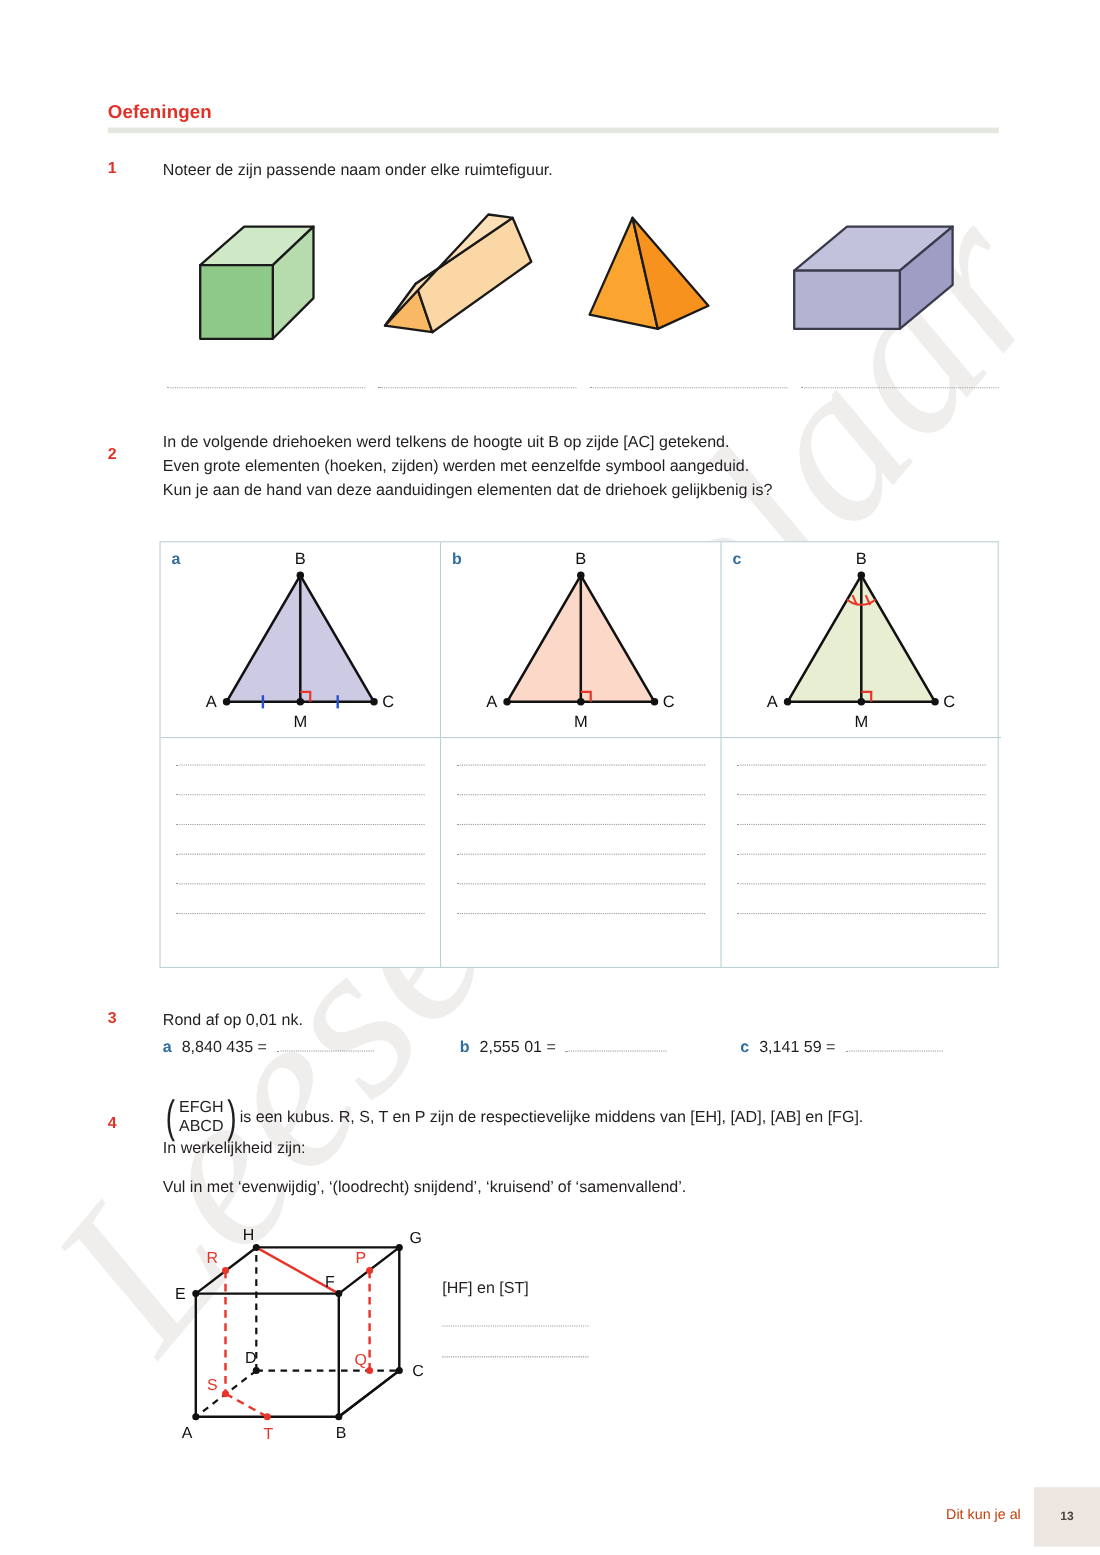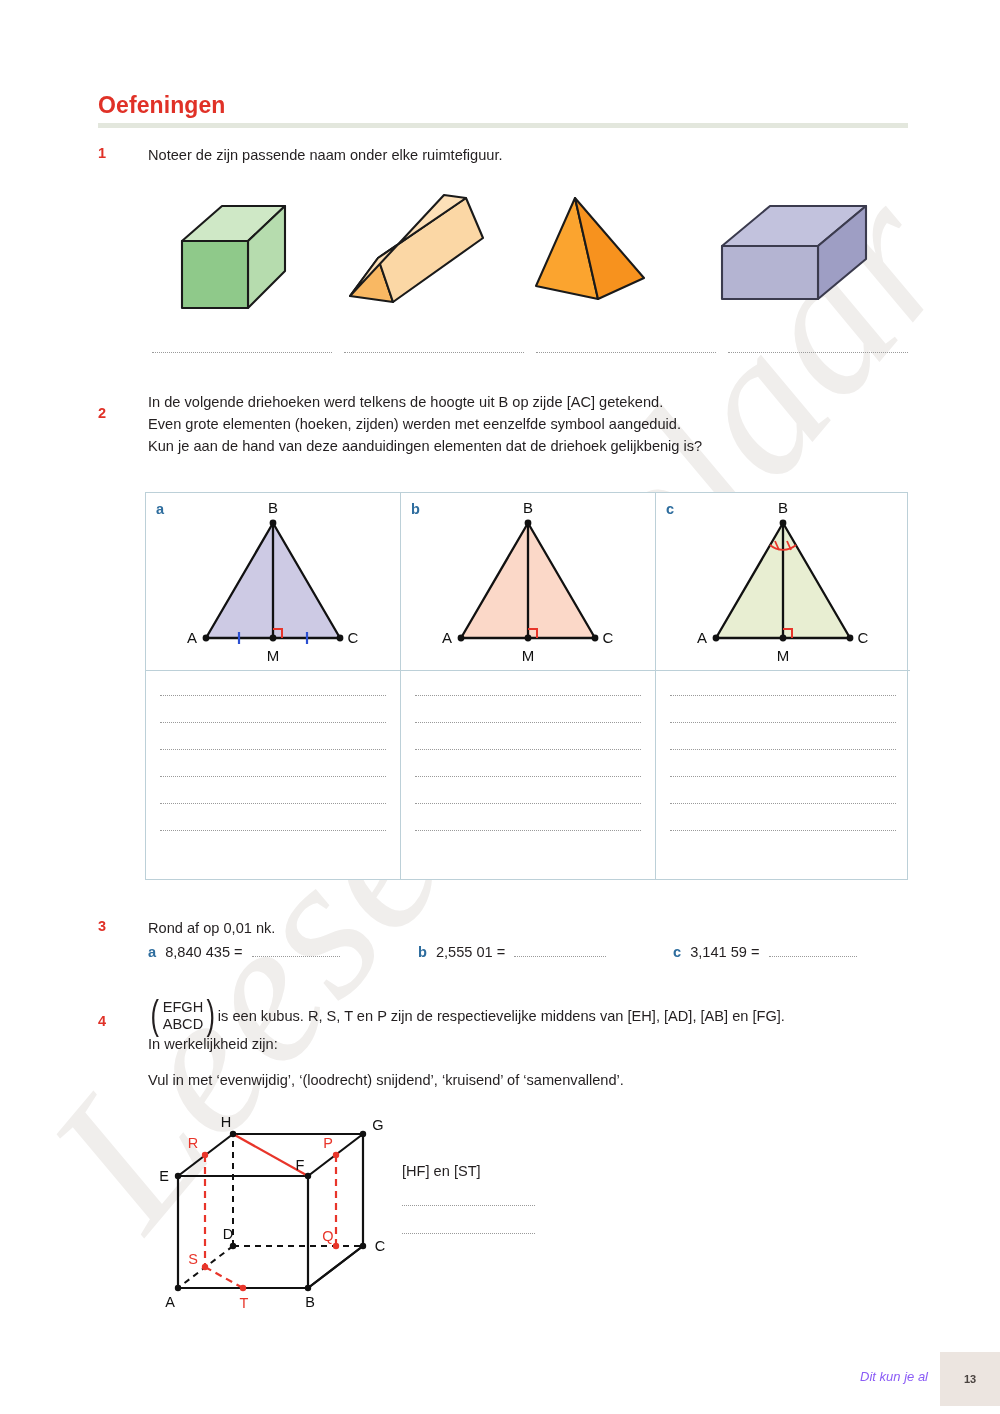--- a/index.html
+++ b/index.html
@@ -30,21 +30,21 @@
     user-select: none;
     font-weight: 400;
   }
 
   .page { position: relative; z-index: 2; width: 1000px; height: 1414px; }
 
   
   .head-wrap { position: absolute; left: 98px; top: 92px; width: 810px; }
   .head-title {
     color: #e03127;
-    font-size: 23px;
+    font-size: 17px;
     font-weight: bold;
     letter-spacing: .1px;
     margin: 0 0 4px 0;
   }
   .head-rule { height: 5px; background: #e3e7dd; width: 810px; }
 
   
   .ex-num {
     position: absolute;
     color: #e03127;
@@ -100,21 +100,21 @@
 
   #q4-cols { position: absolute; left: 402px; top: 1163px; width: 510px; display: flex; gap: 56px; }
   .q4-col { width: 133px; }
   .q4-col .q4-title { font-size: 14.6px; margin-bottom: 26px; white-space: nowrap; }
   .q4-col .dline { margin-bottom: 27px; }
 
   
   #footer { position: absolute; left: 0; top: 1358px; width: 1000px; height: 42px; }
   #footer-label {
     position: absolute; right: 72px; top: 11px;
-    font-size: 13px; color: #8b5cf6; font-style: italic;
+    font-size: 13px; color: #c2410c;
   }
   #footer-page {
     position: absolute; right: 0px; top: -6px;
     width: 60px; height: 54px;
     background: #ece5e0;
     display: flex; align-items: center; justify-content: center;
     font-size: 11px; font-weight: bold; color: #4a4340;
   }
 
   svg { display: block; overflow: visible; }

